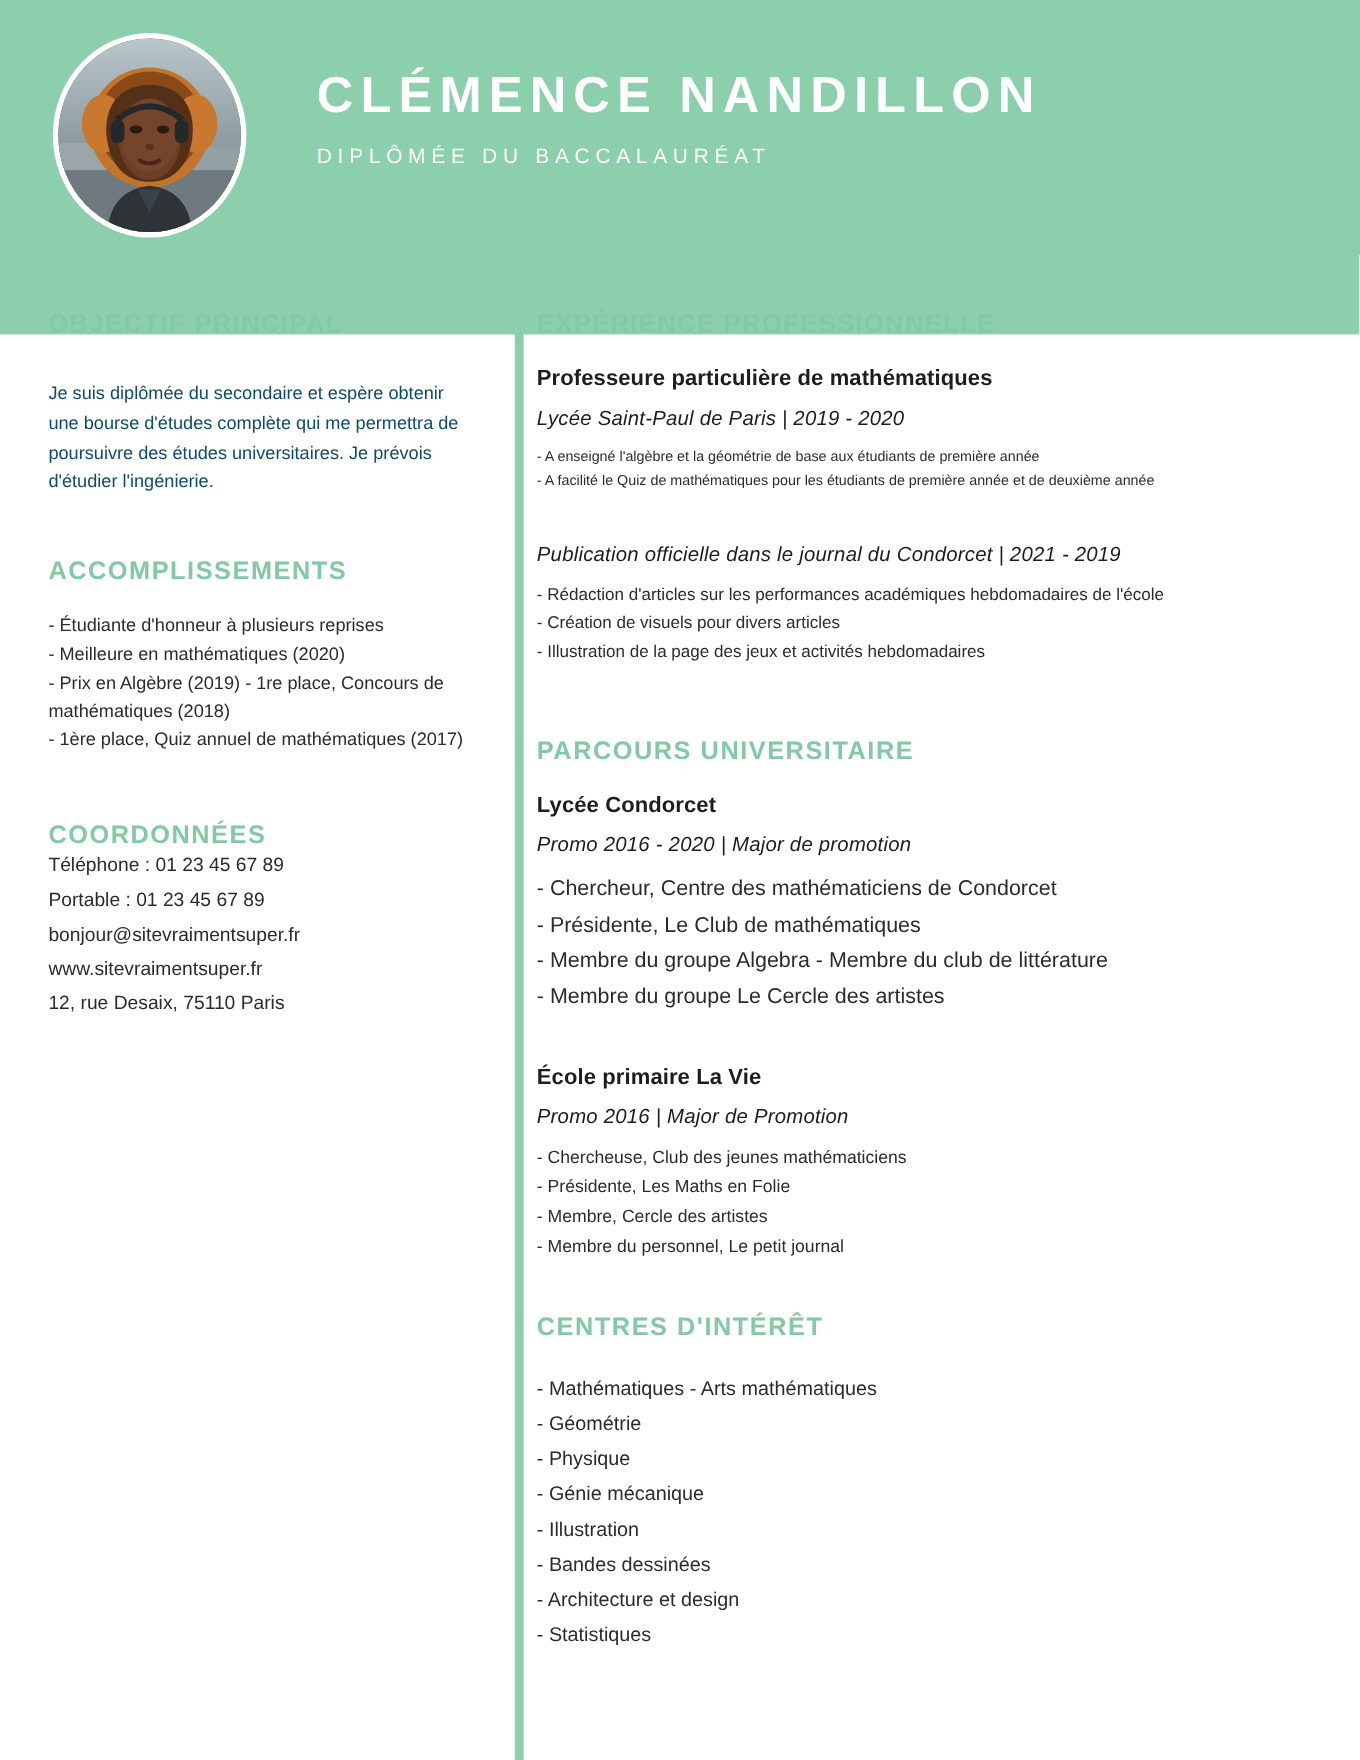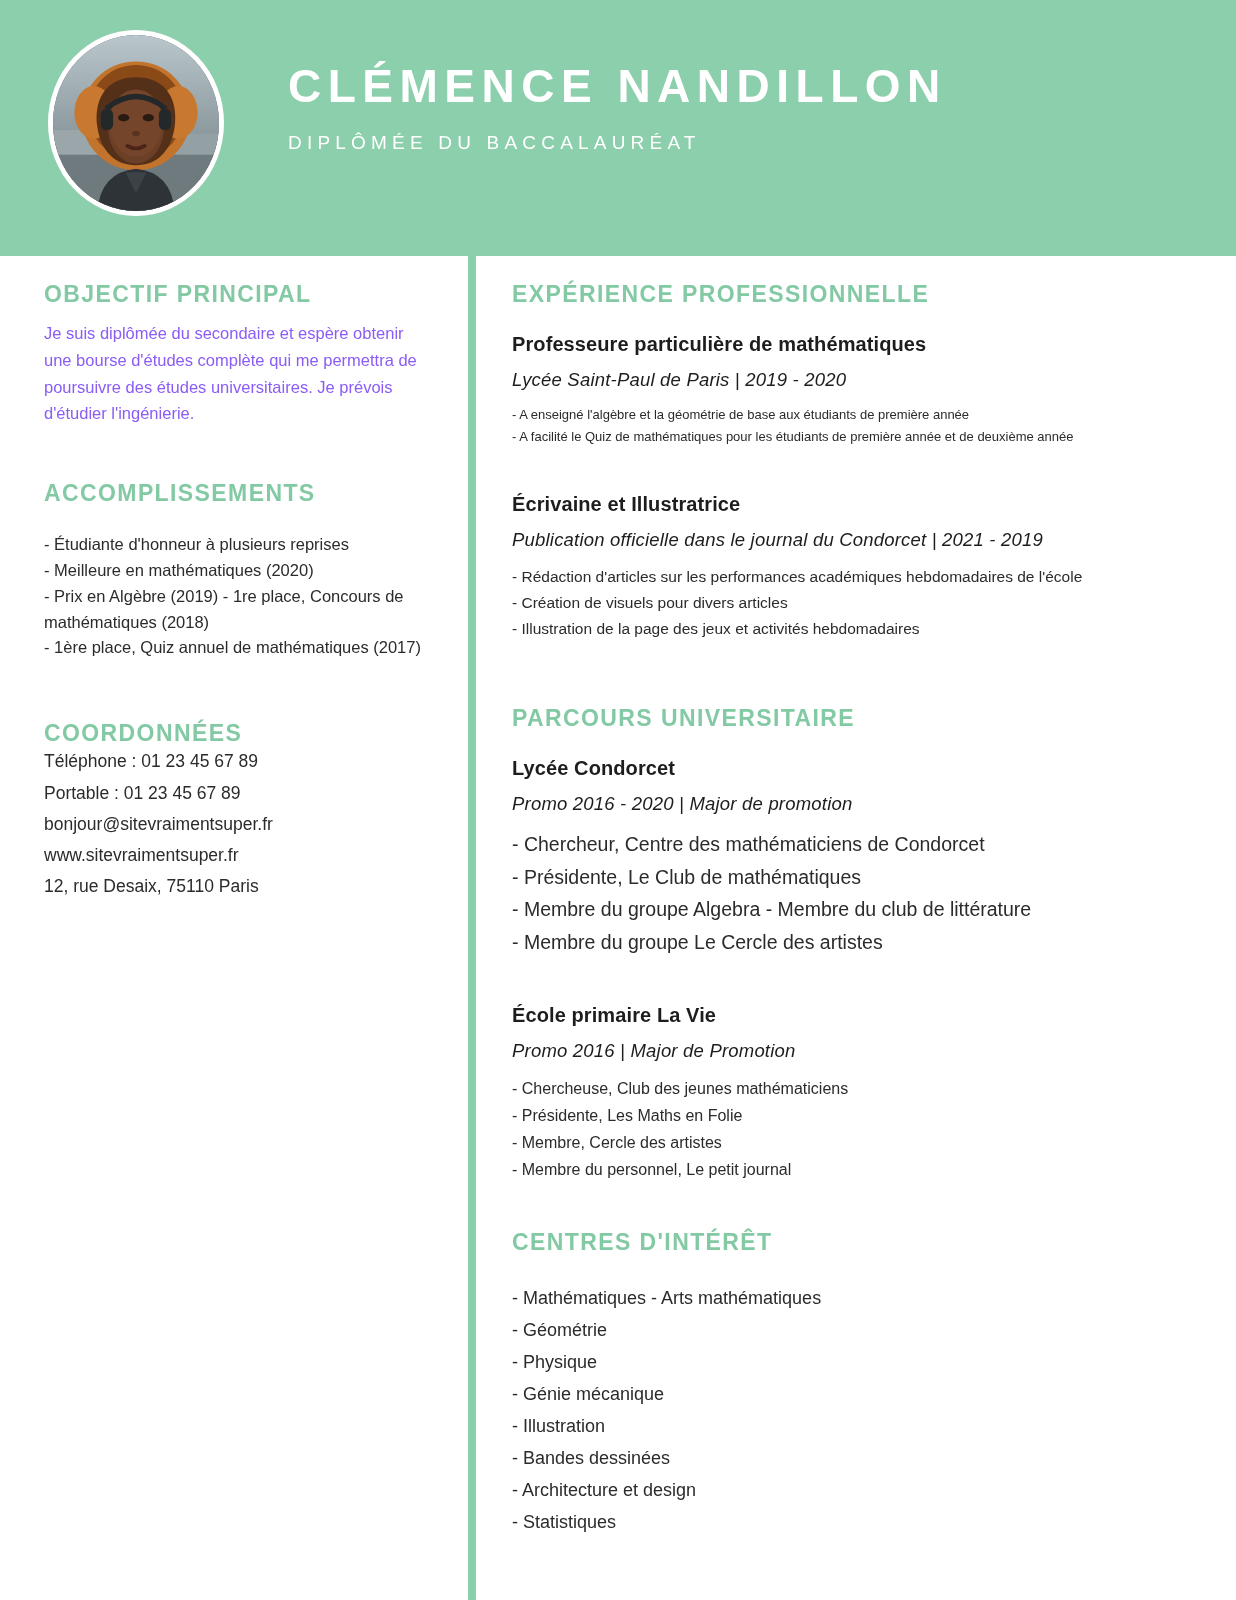--- a/index.html
+++ b/index.html
@@ -15,21 +15,21 @@
     color: #2b2b2b;
     position: relative;
     overflow: hidden;
   }
 
   
   .banner {
     position: absolute;
     top: 0; left: 0;
     width: 1236px;
-    height: 256px;
+    height: 304px;
     background: #8ccfac;
     display: flex;
     align-items: center;
   }
 
   .avatar-wrap {
     position: absolute;
     left: 48px;
     top: 30px;
     width: 176px;
@@ -87,42 +87,42 @@
   
   .col-left {
     position: absolute;
     left: 44px;
     top: 282px;
     width: 390px;
   }
 
   .col-right {
     position: absolute;
-    left: 512px;
+    left: 488px;
     top: 282px;
     width: 660px;
   }
 
   
   .section-title {
     color: #82c9a4;
     font-weight: bold;
     letter-spacing: 1.4px;
     line-height: 1.1;
   }
 
   .col-left .section-title { font-size: 23px; }
   .col-right .section-title { font-size: 23px; }
 
   
   .objective-text {
-    margin-top: 13px;
+    margin-top: 38px;
     font-size: 16.5px;
     line-height: 1.62;
-    color: #8b5cf6;
+    color: #0c4a6e;
   }
 
   .block-accomplishments { margin-top: 54px; }
   .block-contact { margin-top: 60px; }
 
   .plain-list {
     margin-top: 26px;
     list-style: none;
   }
 
@@ -268,21 +268,20 @@
     <div class="entry">
       <div class="entry-title">Professeure particulière de mathématiques</div>
       <div class="entry-sub">Lycée Saint-Paul de Paris | 2019 - 2020</div>
       <ul class="entry-bullets bullets-xs">
         <li>- A enseigné l'algèbre et la géométrie de base aux étudiants de première année</li>
         <li>- A facilité le Quiz de mathématiques pour les étudiants de première année et de deuxième année</li>
       </ul>
     </div>
 
     <div class="entry entry-gap">
-      <div class="entry-title">Écrivaine et Illustratrice</div>
       <div class="entry-sub">Publication officielle dans le journal du Condorcet | 2021 - 2019</div>
       <ul class="entry-bullets bullets-sm">
         <li>- Rédaction d'articles sur les performances académiques hebdomadaires de l'école</li>
         <li>- Création de visuels pour divers articles</li>
         <li>- Illustration de la page des jeux et activités hebdomadaires</li>
       </ul>
     </div>
   </section>
 
   <section class="section-gap">

